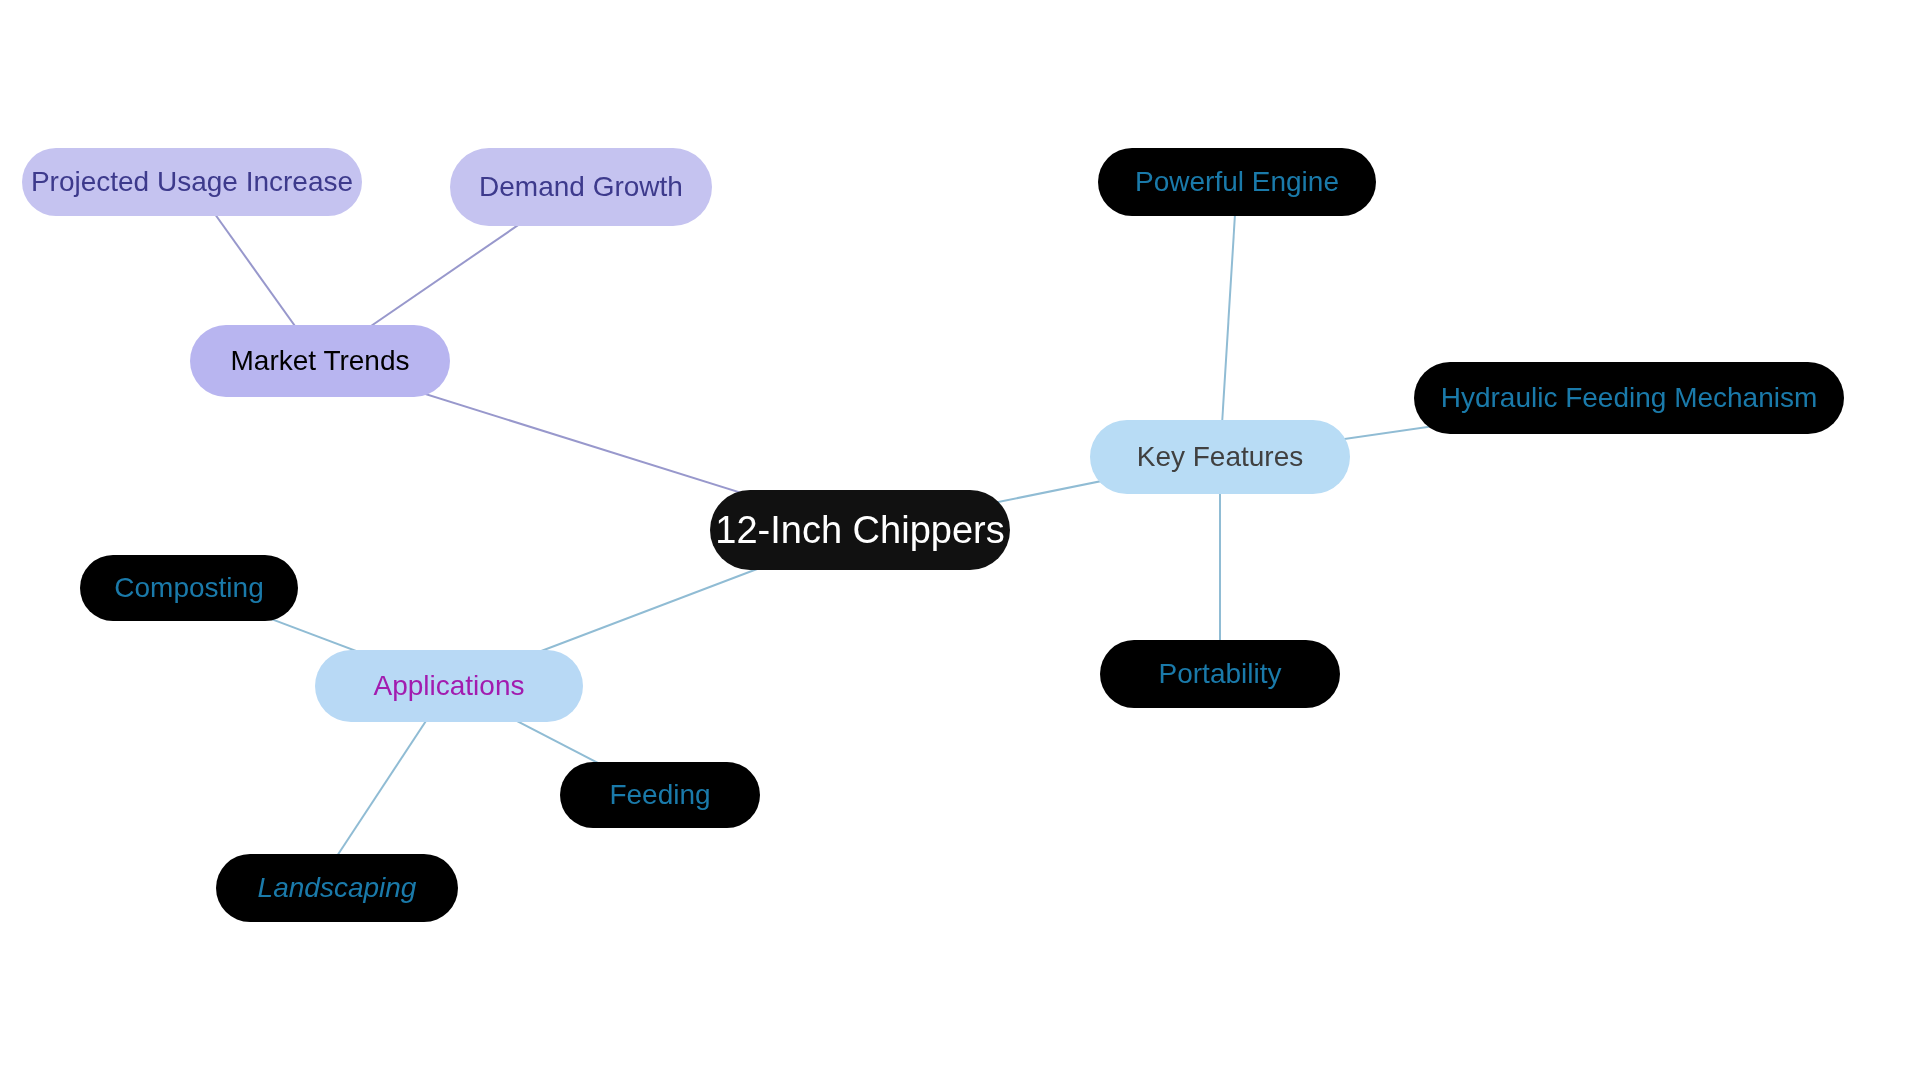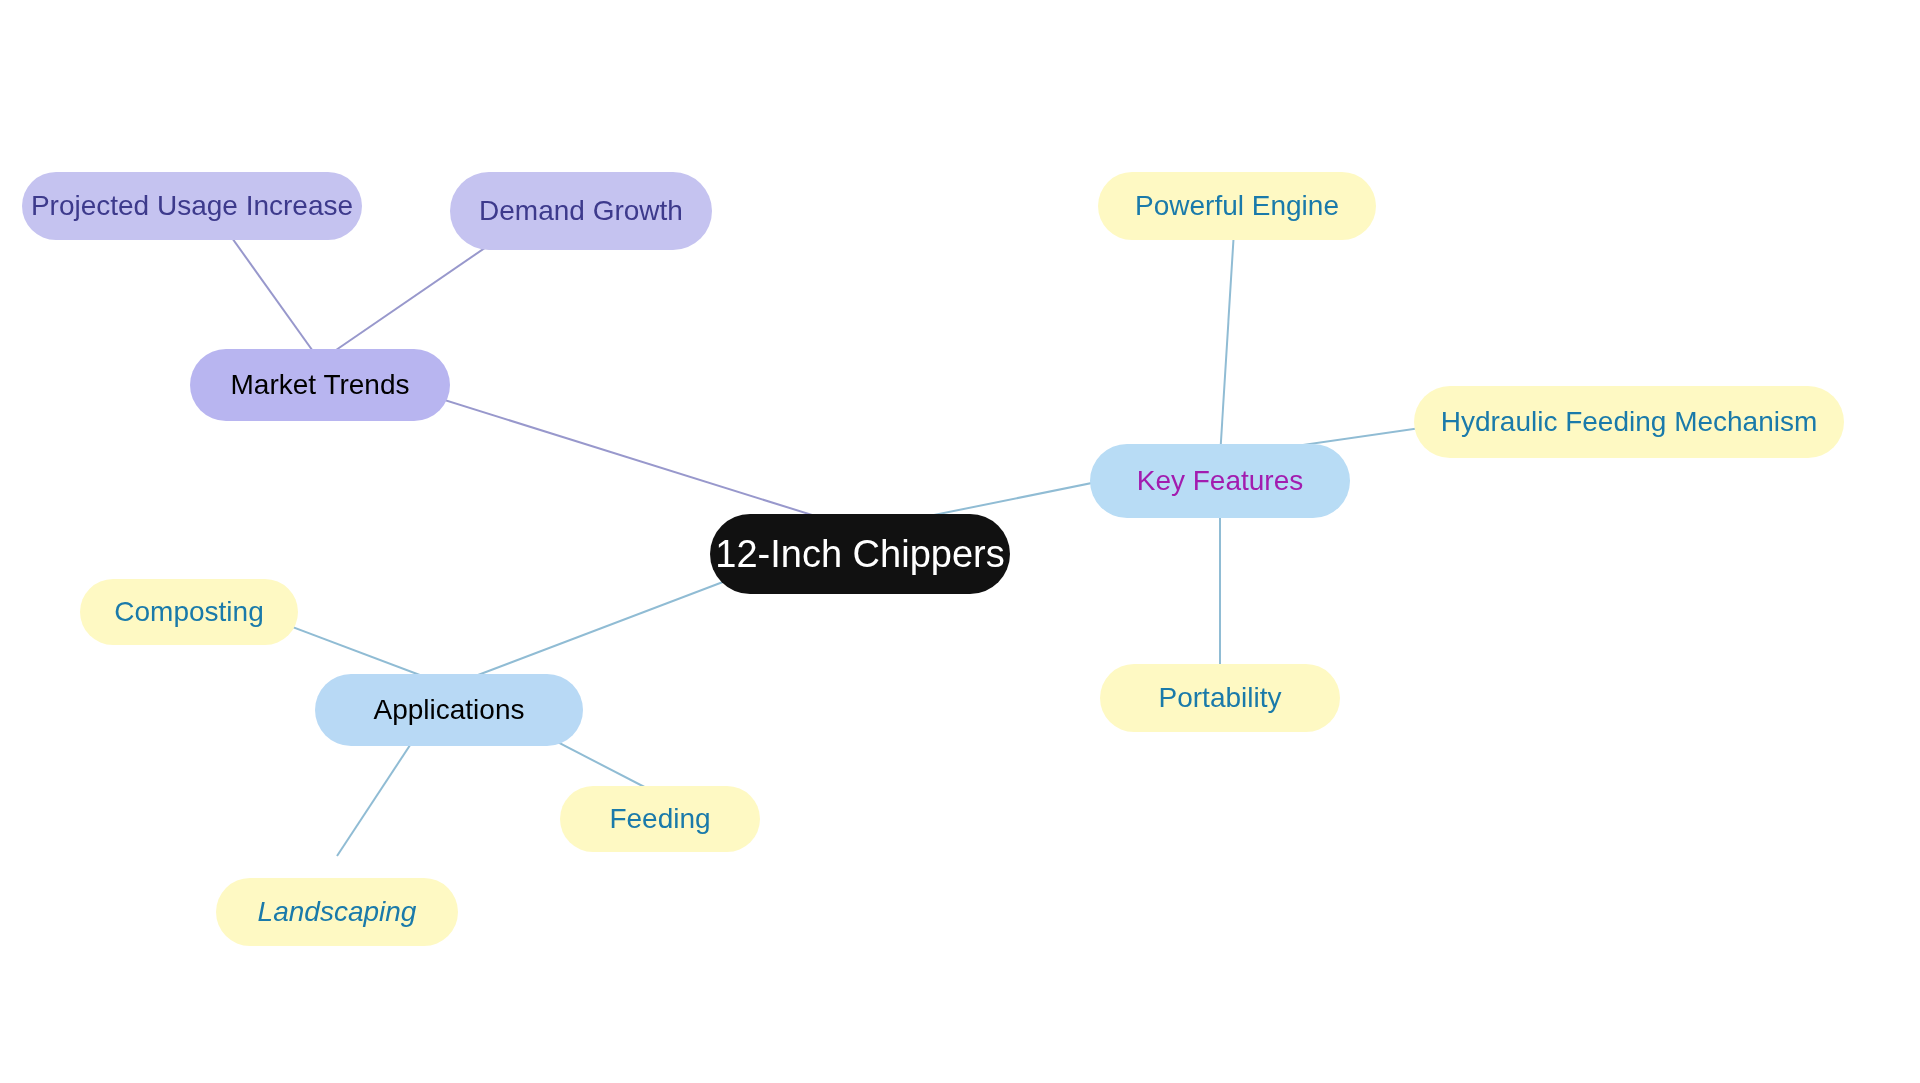--- a/index.html
+++ b/index.html
@@ -30,21 +30,20 @@
     .node {
       position: absolute;
       display: flex;
       align-items: center;
       justify-content: center;
       border-radius: 50px;
       font-size: 28px;
       font-weight: 400;
       text-align: center;
       white-space: nowrap;
-      margin-top: 24px;
     }
 
     .node-center {
       background: #111111;
       color: #ffffff;
       font-size: 38px;
       font-weight: 500;
       border-radius: 50px;
       padding: 22px 50px;
     }
@@ -56,34 +55,34 @@
       padding: 20px 40px;
     }
 
     .node-purple-dark {
       background: #b8b5f0;
       color: #000000;
       padding: 22px 44px;
     }
 
     .node-blue {
-      background: #fef9c3;
+      background: #000000;
       color: #1a7aaa;
       padding: 20px 40px;
     }
 
     .node-blue-mid {
       background: #b8dcf5;
-      color: #a21caf;
+      color: #404040;
       padding: 22px 44px;
     }
 
     .node-blue-app {
       background: #b8d9f5;
-      color: #000000;
+      color: #a21caf;
       padding: 22px 44px;
     }
   </style>
 </head>
 <body>
 
 <div id="canvas">
   <svg id="lines">
       <line x1="860" y1="530" x2="320" y2="361" stroke="#9898cc" stroke-width="2"></line>
       <line x1="320" y1="361" x2="192" y2="182" stroke="#9898cc" stroke-width="2"></line>

